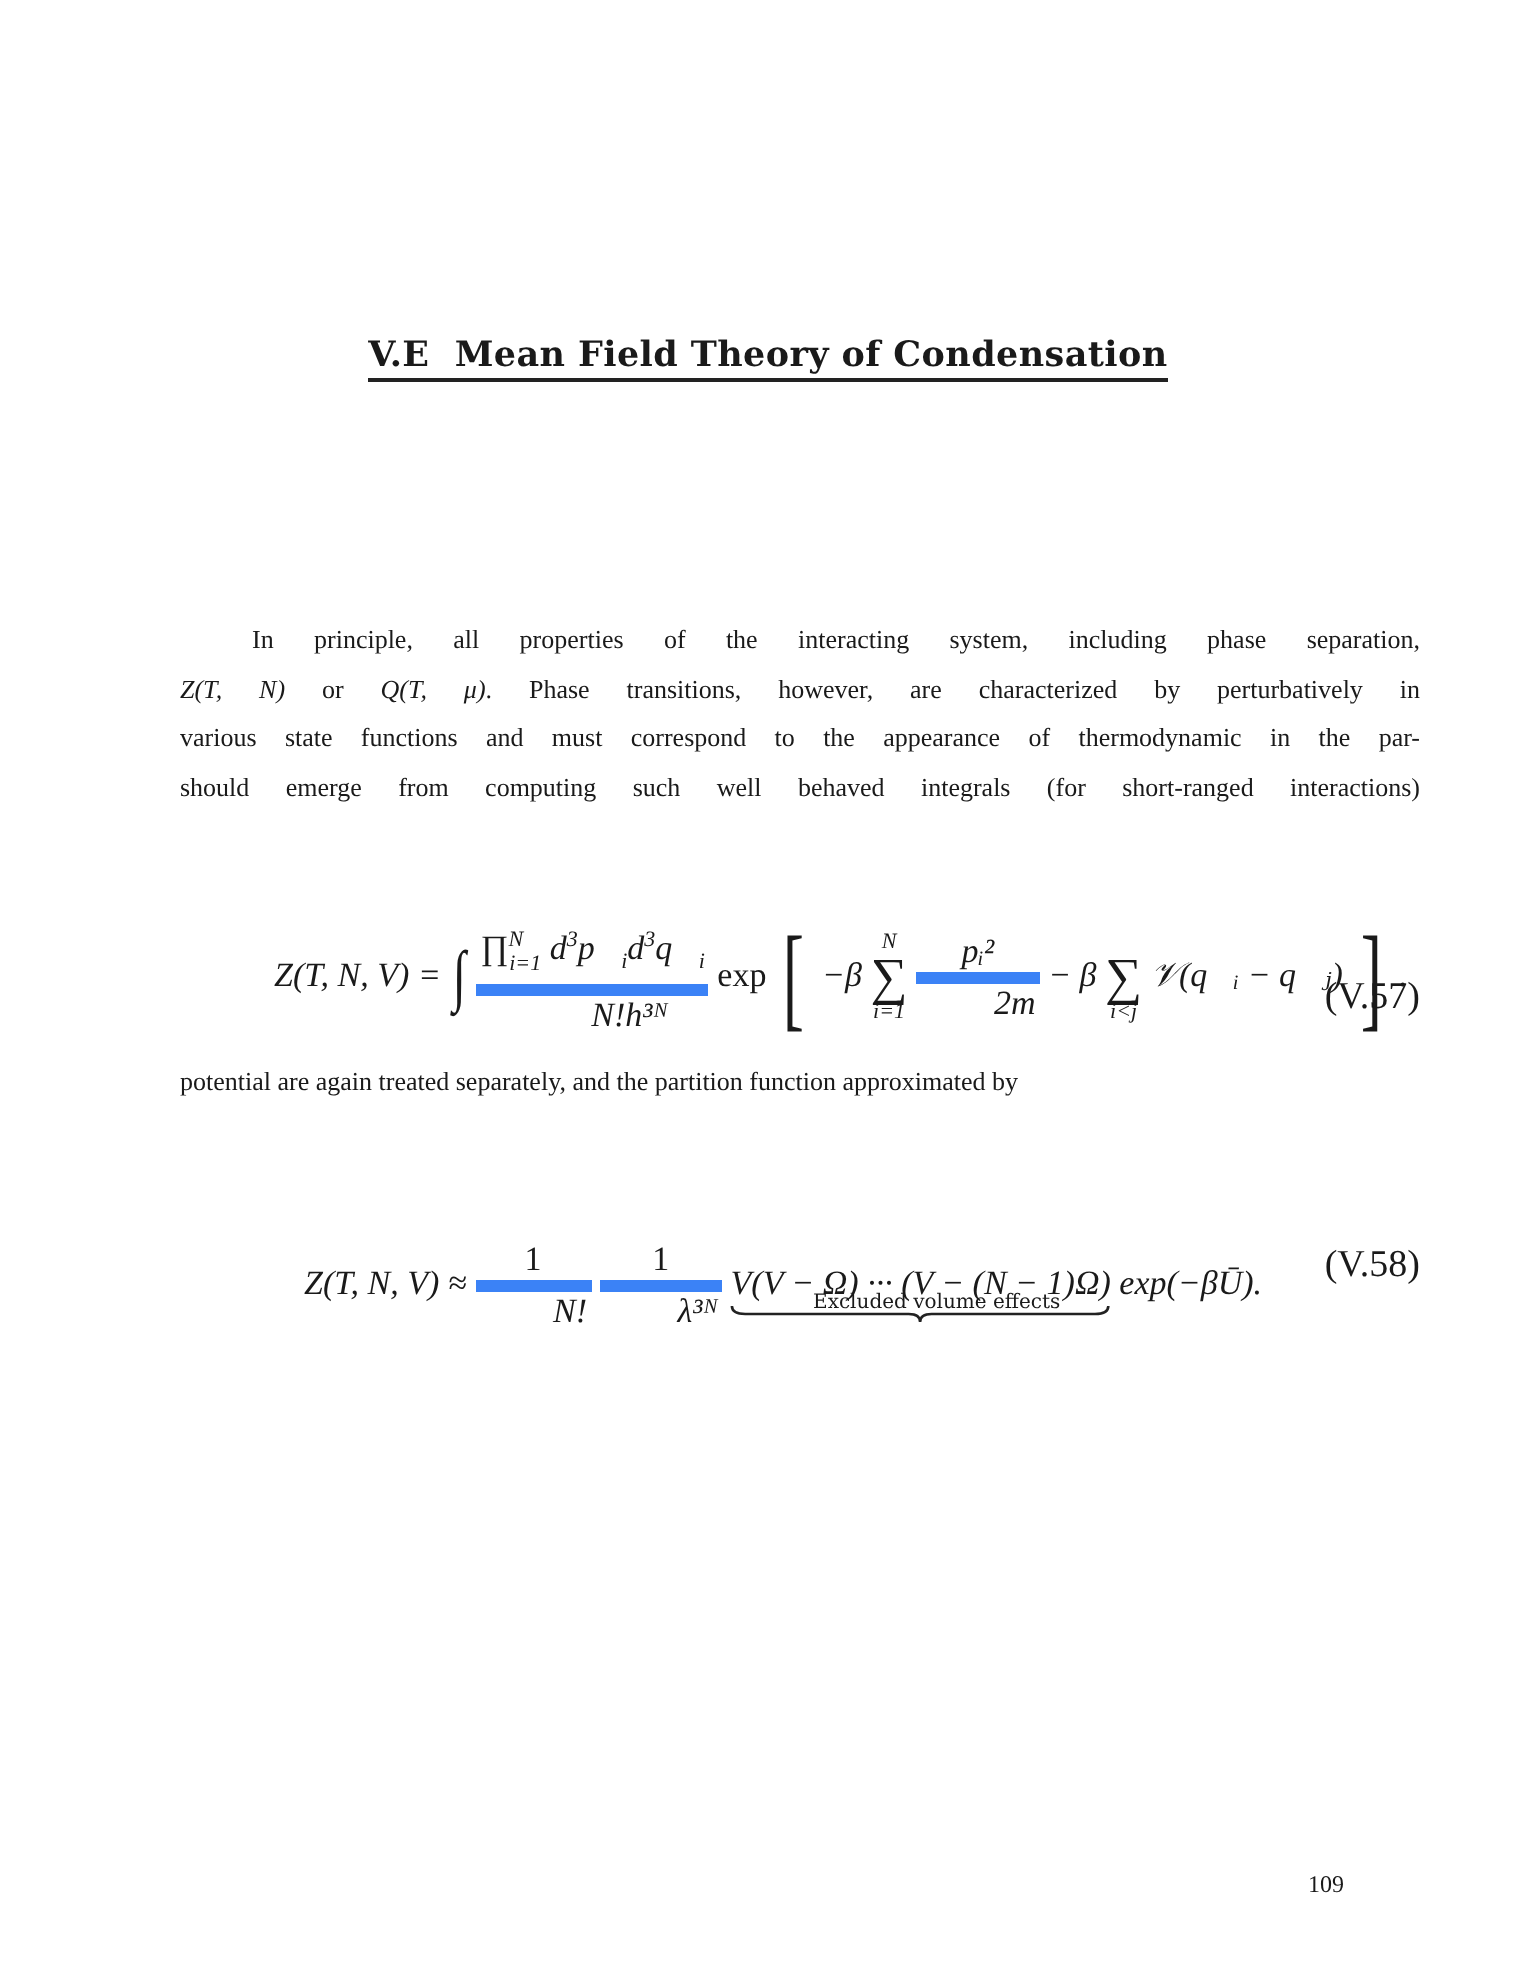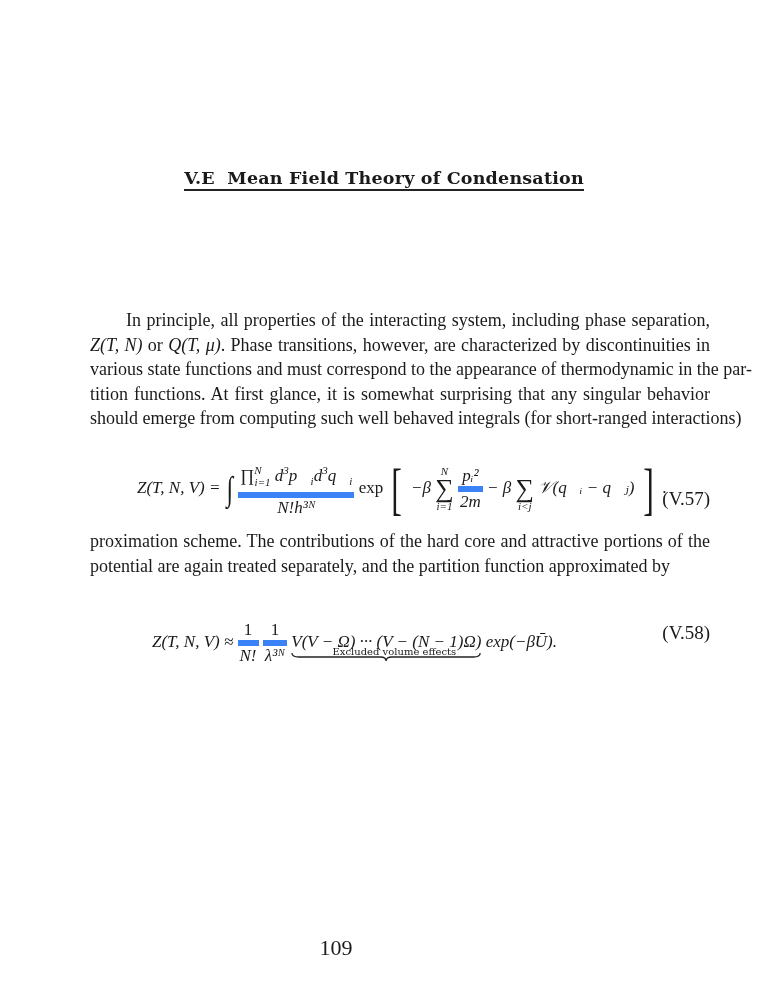--- a/index.html
+++ b/index.html
@@ -12,67 +12,66 @@
     position: absolute; left: 0; width: 768px; top: 168px;
     text-align: center;
     font-family: "DejaVu Serif", "Liberation Serif", serif;
     font-weight: bold; font-size: 17.5px; letter-spacing: 0.2px;
   }
   .heading span {
     border-bottom: 2px solid #222; padding-bottom: 1px;
   }
   .para {
     position: absolute; left: 90px; width: 620px;
-    font-size: 18px; line-height: 24.6px;
+    font-size: 13px; line-height: 24.6px;
     text-align: justify;
   }
   .para .line { display: block; white-space: nowrap; text-align: justify; text-align-last: justify; height: 24.6px; }
   .para .line.last { text-align-last: left; }
   .para .line.indent { padding-left: 36px; }
   .m { font-style: italic; }
   .up { font-style: normal; }
   .eq {
     position: absolute; font-size: 17px; white-space: nowrap;
   }
   .eqnum {
     position: absolute; font-size: 19px; right: 58px;
   }
   .frac { display: inline-block; vertical-align: middle; text-align: center; }
   .frac .num { display: block; padding: 0 2px; border-bottom: 6px solid #3b82f6; line-height: 20px; }
-  .frac .den { display: block; padding: 0 2px; line-height: 20px; }
+  .frac .den { display: block; padding: 0 2px; line-height: 20px; margin-left: 37px; }
   .bigop { display: inline-block; vertical-align: middle; text-align: center; line-height: 1; }
   .bigop .top, .bigop .bot { display: block; font-size: 11px; font-style: italic; }
   .bigop .sym { display: block; font-size: 26px; font-style: normal; line-height: 24px; }
   .integral { font-size: 34px; vertical-align: middle; font-style: normal; display:inline-block; transform: scaleX(0.7); }
   .bracket { font-size: 58px; vertical-align: middle; font-weight: 100; font-style: normal; display:inline-block; transform: scaleX(0.55); line-height: 1; }
   sup, sub { font-size: 11px; }
   .brace-wrap { display: inline-block; position: relative; }
   .brace {
     position: absolute; left: 0; right: 0; top: 100%; height: 10px;
   }
   .brace-label {
     position: absolute; left: 16px; right: 0; top: 14px; text-align: center;
     font-family: "DejaVu Serif", serif; font-size: 10px; font-style: normal; white-space: nowrap;
   }
   .pagenum {
-    position: absolute; left: 0; width: 672px; top: 935px; text-align: center; font-size: 22px;
+    position: absolute; left: 0; width: 672px; top: 935px; text-align: right; font-size: 12px;
   }
 </style>
 </head>
 <body>
 
 <div class="heading">
   <span><b>V.E</b>&nbsp;&nbsp;<b>Mean Field Theory of Condensation</b></span>
 </div>
 
 <div class="para" style="top:308px;">
   <span class="line indent">In principle, all properties of the interacting system, including phase separation,</span>
-  <span class="line"><span class="m">Z(T, N)</span><span> or </span><span class="m">Q(T, μ)</span><span>. Phase transitions, however, are characterized by discontinuities in</span></span>
+  <span class="line"><span class="m">Z(T, N)</span><span> or </span><span class="m">Q(T, μ)</span><span>. Phase transitions, however, are characterized by perturbatively in</span></span>
   <span class="line">various state functions and must correspond to the appearance of thermodynamic in the par-</span>
-  <span class="line">tition functions. At first glance, it is somewhat surprising that any singular behavior</span>
   <span class="line">should emerge from computing such well behaved integrals (for short-ranged interactions)</span>
 </div>
 
 <div class="eq" style="left:137px; top:460px;">
   <span class="m">Z(T, N, V) =</span>
   <span class="integral">∫</span>
   <span class="frac">
     <span class="num m"><span class="up">∏</span><sup>N</sup><sub style="margin-left:-7px">i=1</sub> d<sup>3</sup>p⃗<sub>i</sub>d<sup>3</sup>q⃗<sub>i</sub></span>
     <span class="den m">N!h³ᴺ</span>
   </span>
@@ -94,21 +93,20 @@
     <span class="sym">∑</span>
     <span class="bot">i&lt;j</span>
   </span>
   <span class="m">𝒱(q⃗ᵢ − q⃗ⱼ)</span>
   <span class="bracket">]</span>
   <span>.</span>
 </div>
 <div class="eqnum" style="top:488px;">(V.57)</div>
 
 <div class="para" style="top:529px;">
-  <span class="line">proximation scheme. The contributions of the hard core and attractive portions of the</span>
   <span class="line last">potential are again treated separately, and the partition function approximated by</span>
 </div>
 
 <div class="eq" style="left:152px; top:620px;">
   <span class="m">Z(T, N, V) ≈</span>
   <span class="frac">
     <span class="num">1</span>
     <span class="den m">N!</span>
   </span>
   <span class="frac">

